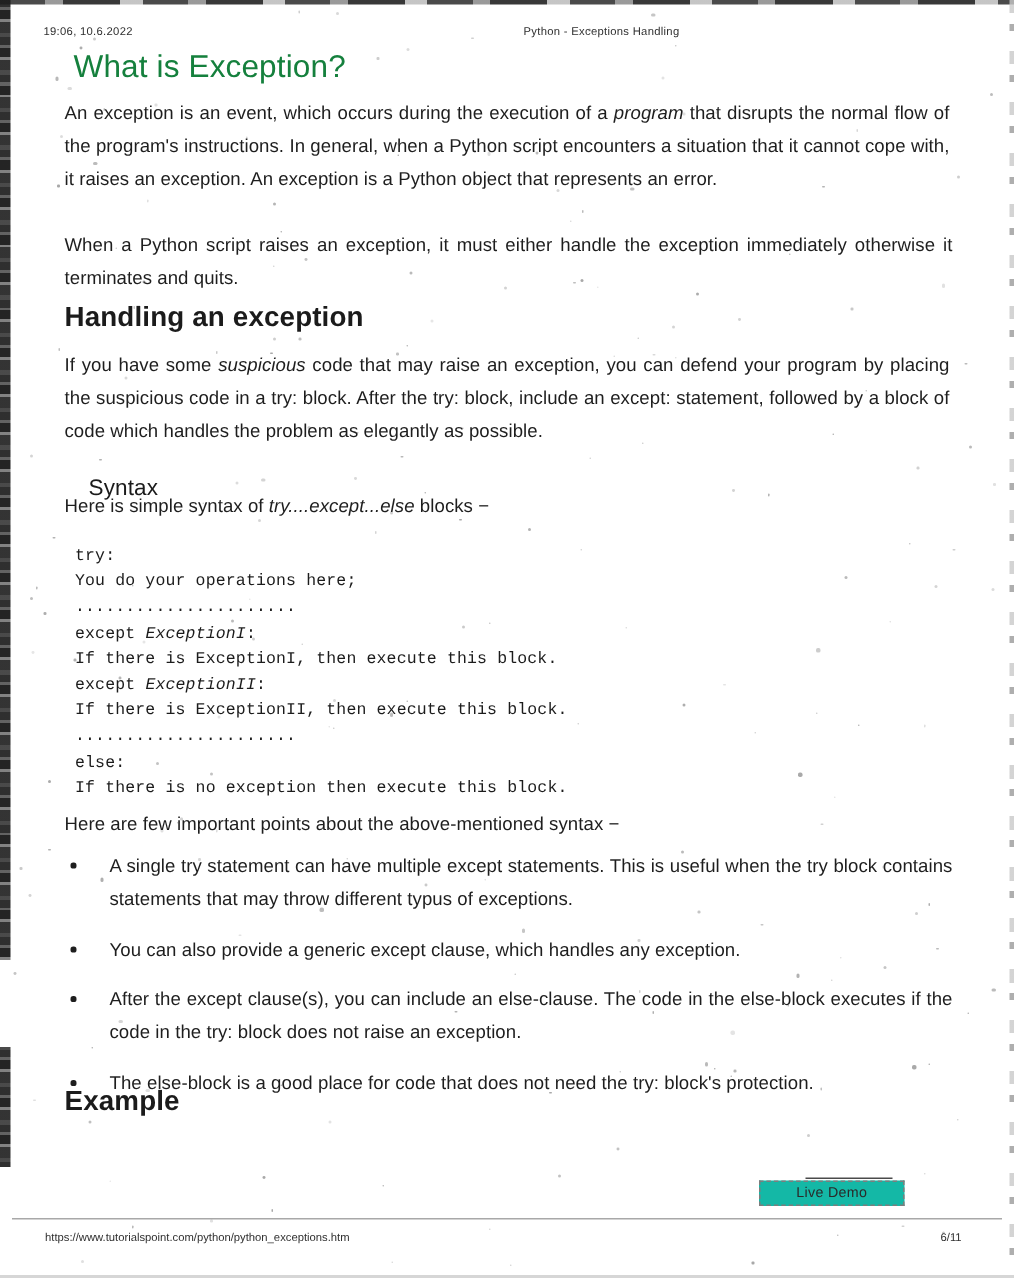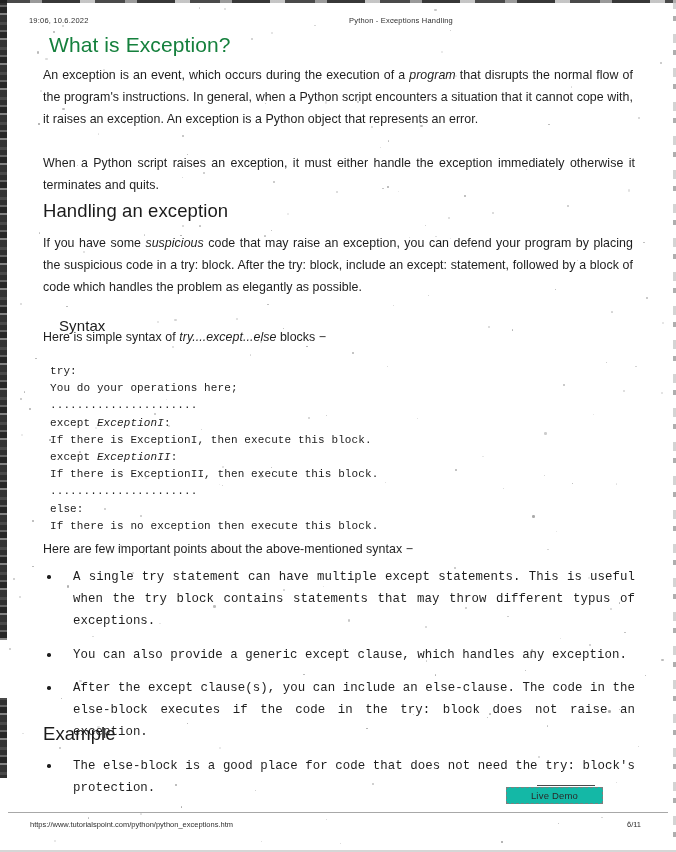--- a/index.html
+++ b/index.html
@@ -118,21 +118,21 @@
     font-size: 21px;
     font-weight: 400;
     color: #15803d;
     letter-spacing: .1px;
   }
   h2.doc-h2 {
     position: absolute;
     margin: 0;
     left: 43px;
     font-size: 18.5px;
-    font-weight: 400;
+    font-weight: 700;
     color: #1b1b1b;
     letter-spacing: .1px;
   }
   h3.doc-h3 {
     position: absolute;
     margin: 16px;
     left: 43px;
     font-size: 15px;
     font-weight: 400;
     color: #1b1b1b;
@@ -190,21 +190,20 @@
   }
   ul.doc-ul > li {
     position: relative;
     padding-left: 30px;
     margin-bottom: 12px;
     font-size: 12.4px;
     line-height: 22px;
     color: #1e1e1e;
     text-align: justify;
     letter-spacing: .05px;
-    font-family: Liberation Mono, monospace;
   }
   ul.doc-ul > li::before {
     content: "";
     position: absolute;
     left: 4px;
     top: 9px;
     width: 3.5px;
     height: 3.5px;
     background: #1e1e1e;
     border-radius: 50%;

